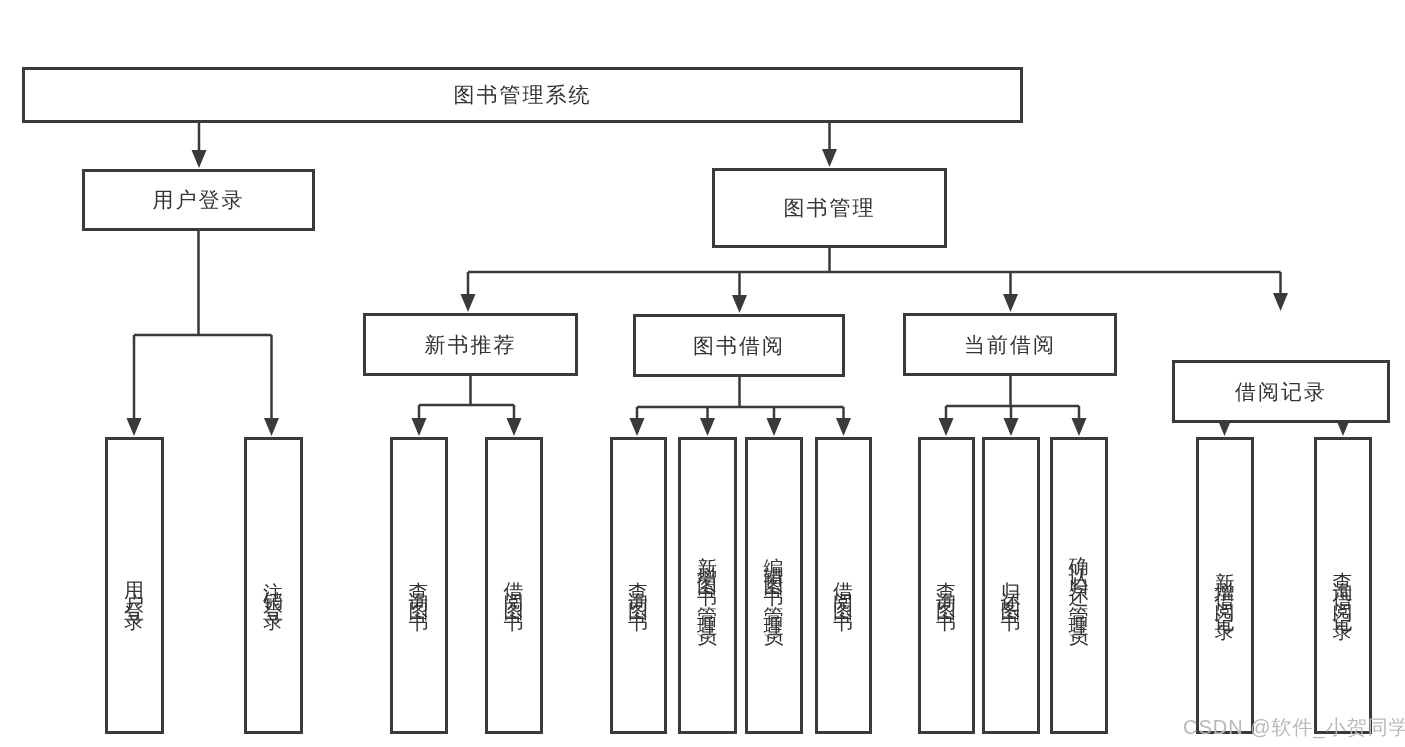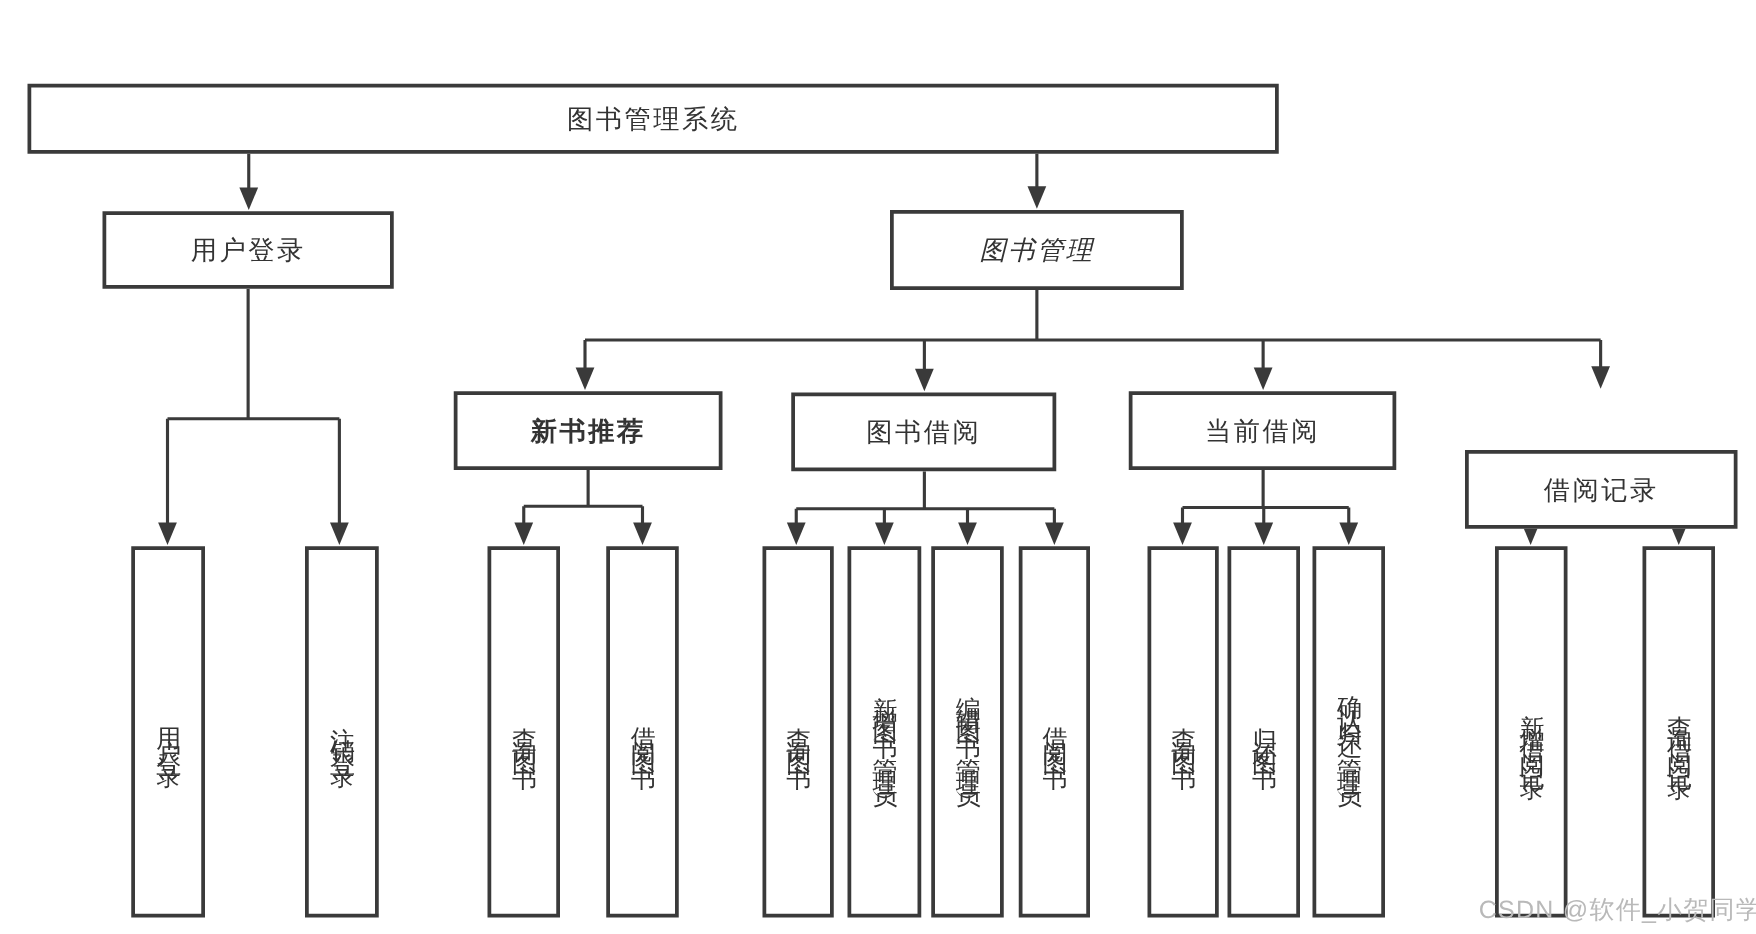--- a/index.html
+++ b/index.html
@@ -113,25 +113,25 @@
     </g>
   </svg>
 
   <div class="box" style="left:22px; top:31px; width:1001px; height:56px;margin-top:36px;">
     <span class="h-label">图书管理系统</span>
   </div>
 
   <div class="box" style="left:82px; top:169px; width:233px; height:62px;">
     <span class="h-label">用户登录</span>
   </div>
-  <div class="box" style="left:712px; top:168px; width:235px; height:64px;font-style:italic;">
+  <div class="box" style="left:712px; top:168px; width:235px; height:80px;">
     <span class="h-label">图书管理</span>
   </div>
 
-  <div class="box" style="left:363px; top:313px; width:215px; height:63px;font-weight:bold;">
+  <div class="box" style="left:363px; top:313px; width:215px; height:63px;">
     <span class="h-label">新书推荐</span>
   </div>
   <div class="box" style="left:903px; top:313px; width:214px; height:63px;">
     <span class="h-label">当前借阅</span>
   </div>
   <div class="box" style="left:633px; top:314px; width:212px; height:63px;">
     <span class="h-label">图书借阅</span>
   </div>
   <div class="box" style="left:1172px; top:312px; width:218px; height:63px;margin-top:48px;">
     <span class="h-label">借阅记录</span>

